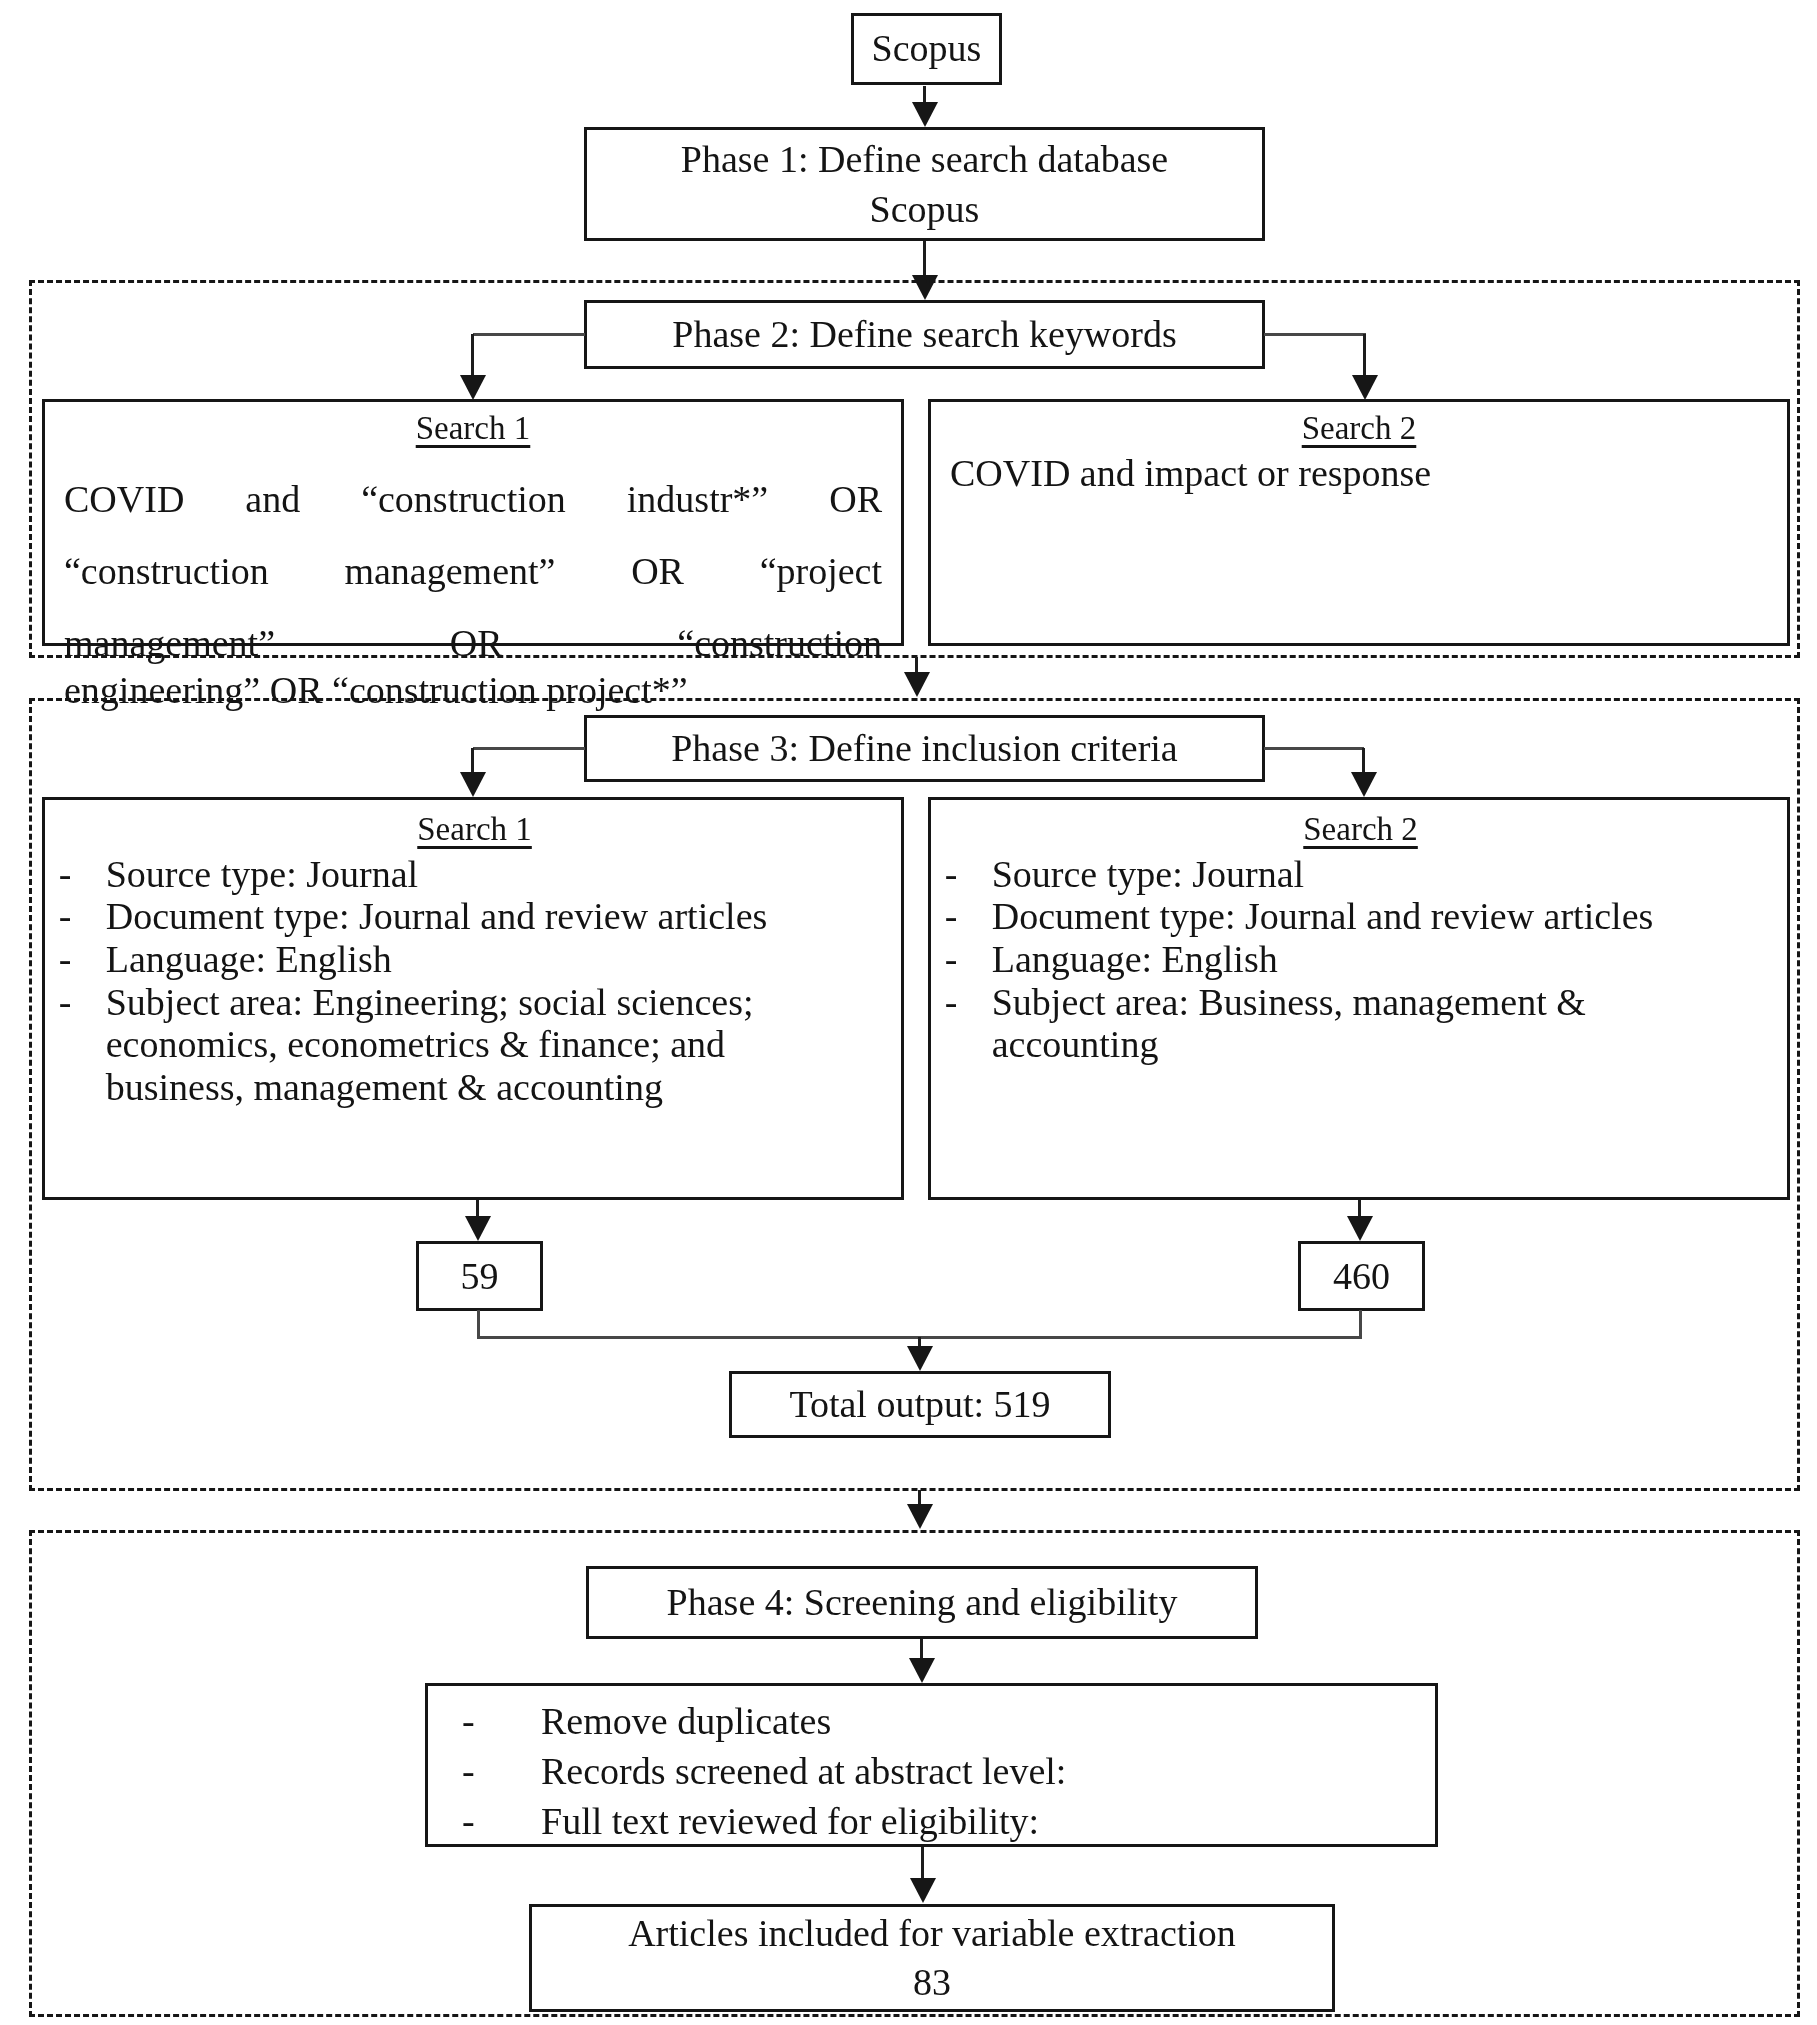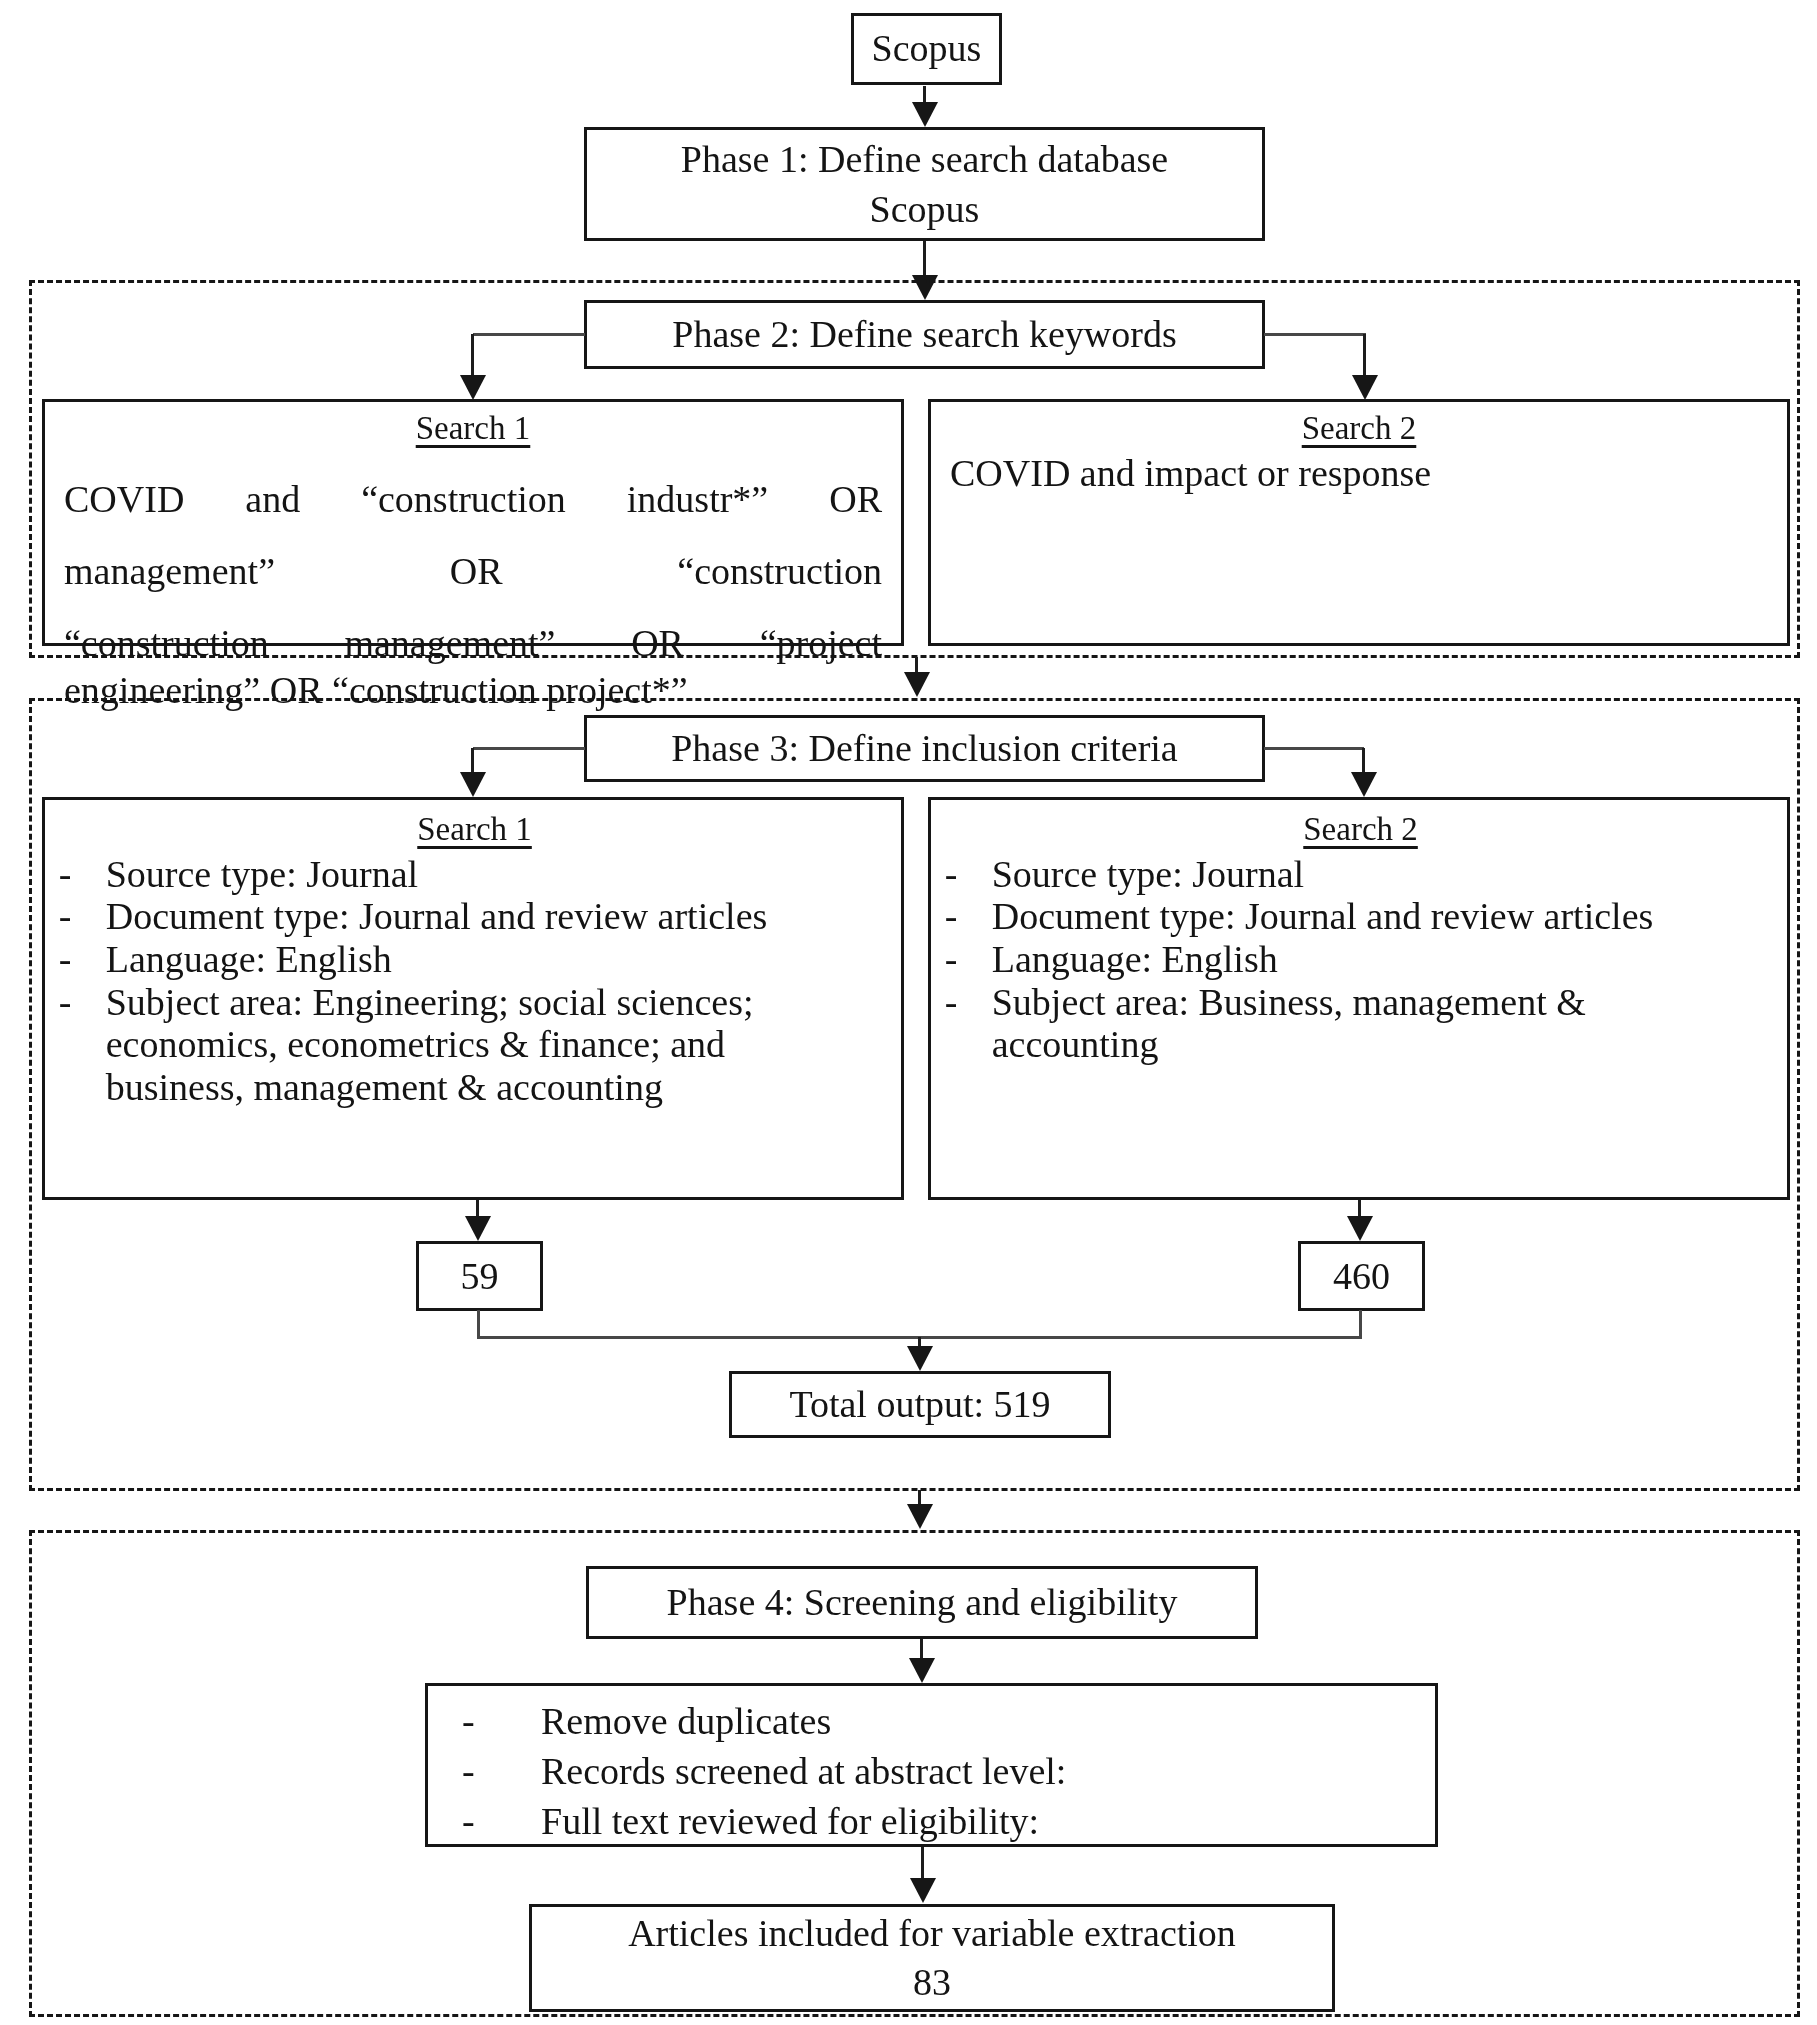--- a/index.html
+++ b/index.html
@@ -66,22 +66,22 @@
   <div class="hline" style="left:1264px;top:333px;width:102px;height:2.6px;"></div>
   <div class="arrow" style="left:1351px;top:334px;width:27.5px;height:66px;">
     <span class="shaft"></span>
       <span class="tip"></span>
   </div>
 
   <div class="box thick" style="left:42px;top:399px;width:862px;height:247px;">
     <div class="qwrap">
       <div class="sheading">Search 1</div>
       <div class="qline just">COVID and “construction industr*” OR</div>
+      <div class="qline just">“construction management” OR “project</div>
       <div class="qline just">management” OR “construction</div>
-      <div class="qline just">“construction management” OR “project</div>
       <div class="qline qlast">engineering” OR “construction project*”</div>
     </div>
   </div>
 
   <div class="box thick" style="left:928px;top:399px;width:862px;height:247px;">
     <div class="qwrap">
       <div class="sheading">Search 2</div>
       <div class="qline qlast">COVID and impact or response</div>
     </div>
   </div>

